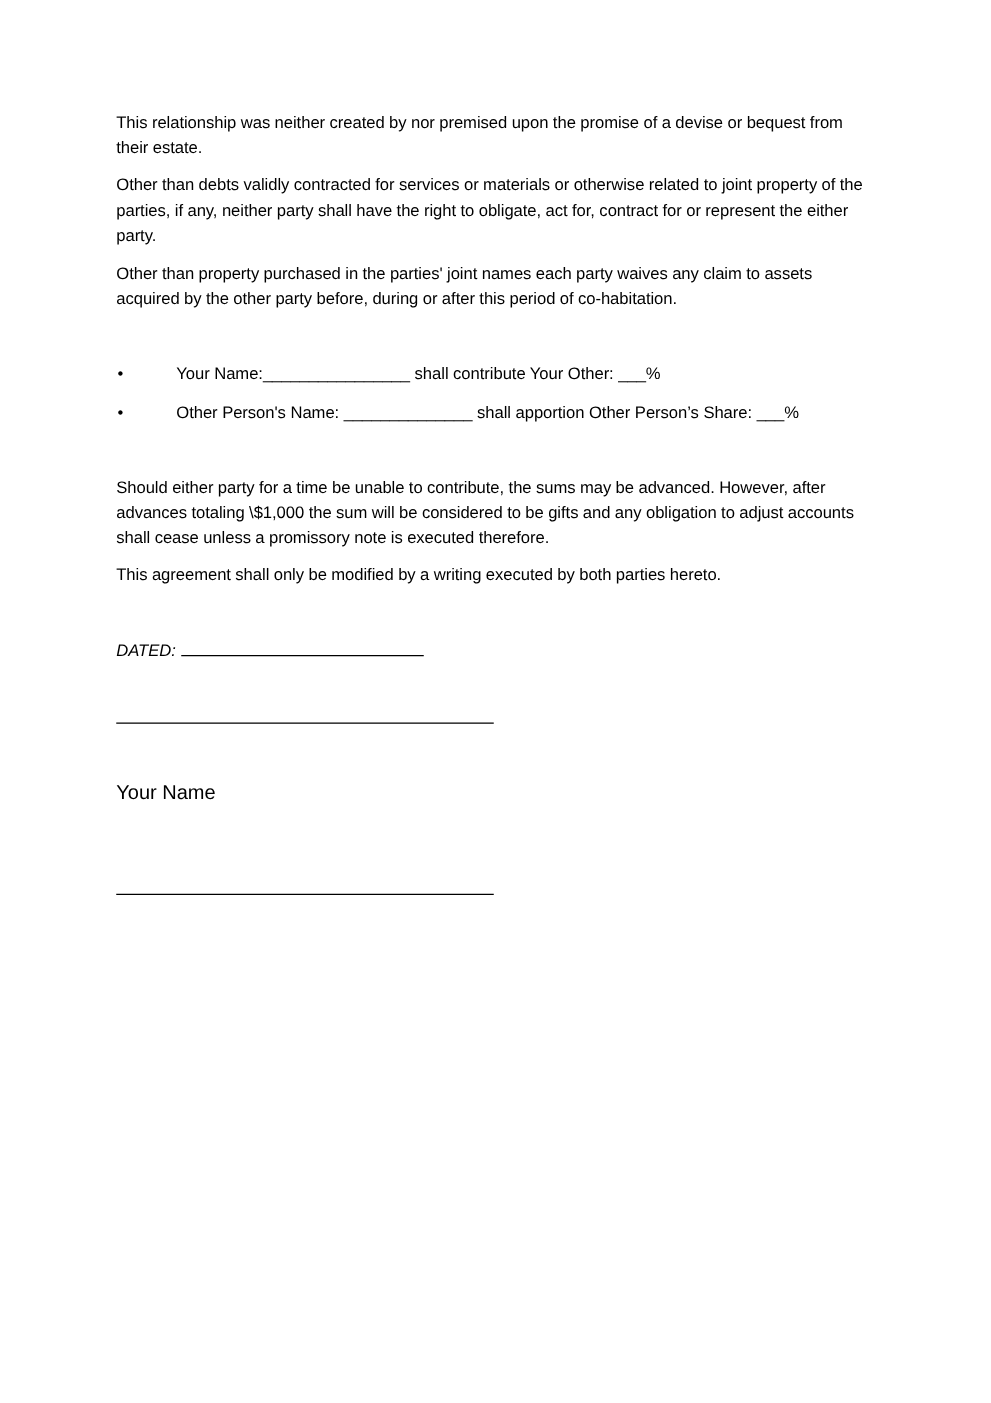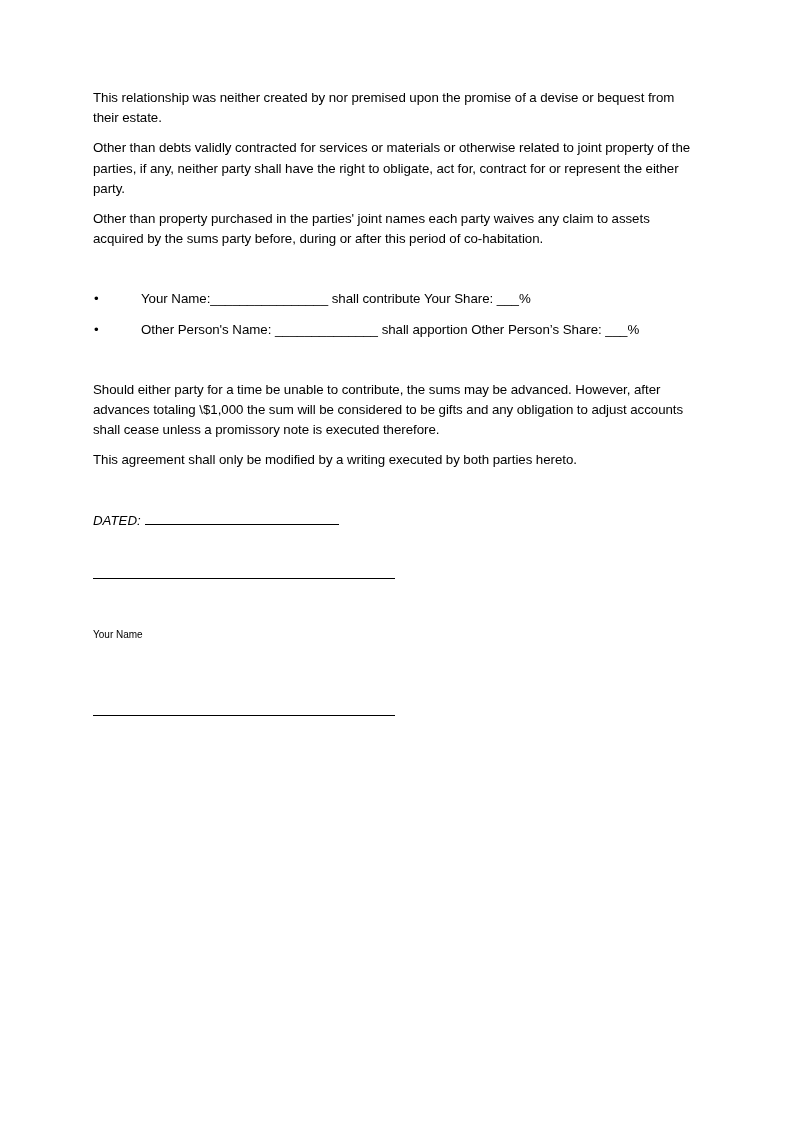--- a/index.html
+++ b/index.html
@@ -76,45 +76,45 @@
     height: 12px;
     vertical-align: baseline;
     margin-left: 4px;
   }
   .sig-rule {
     width: 302px;
     border-bottom: 1.3px solid #000000;
     height: 0;
   }
   .sig-label {
-    font-size: 10px;
+    font-size: 16px;
     line-height: 20.2px;
     margin: 0;
   }
 </style>
 </head>
 <body>
 
 <div class="page">
   <div class="content">
 
     <p class="para">This relationship was neither created by nor premised upon the promise of a devise or bequest from their estate.</p>
 
     <p class="para">Other than debts validly contracted for services or materials or otherwise related to joint property of the parties, if any, neither party shall have the right to obligate, act for, contract for or represent the either party.</p>
 
-    <p class="para">Other than property purchased in the parties' joint names each party waives any claim to assets acquired by the sums party before, during or after this period of co-habitation.</p>
+    <p class="para">Other than property purchased in the parties' joint names each party waives any claim to assets acquired by the other party before, during or after this period of co-habitation.</p>
 
     <div class="spacer-lg"></div>
 
 
     <ul class="bullets">
       <li>
         <span class="bullet-dot">•</span>
         <span>Your Name:</span><span class="fill">________________</span>
-        <span>shall contribute Your Share:</span>
+        <span>shall contribute Your Other:</span>
         <span class="fill">___</span><span>%</span>
       </li>
       <li>
         <span class="bullet-dot">•</span>
         <span>Other Person's Name:</span>
         <span class="fill">______________</span>
         <span>shall apportion Other Person’s Share:</span>
         <span class="fill">___</span><span>%</span>
       </li>
     </ul>

